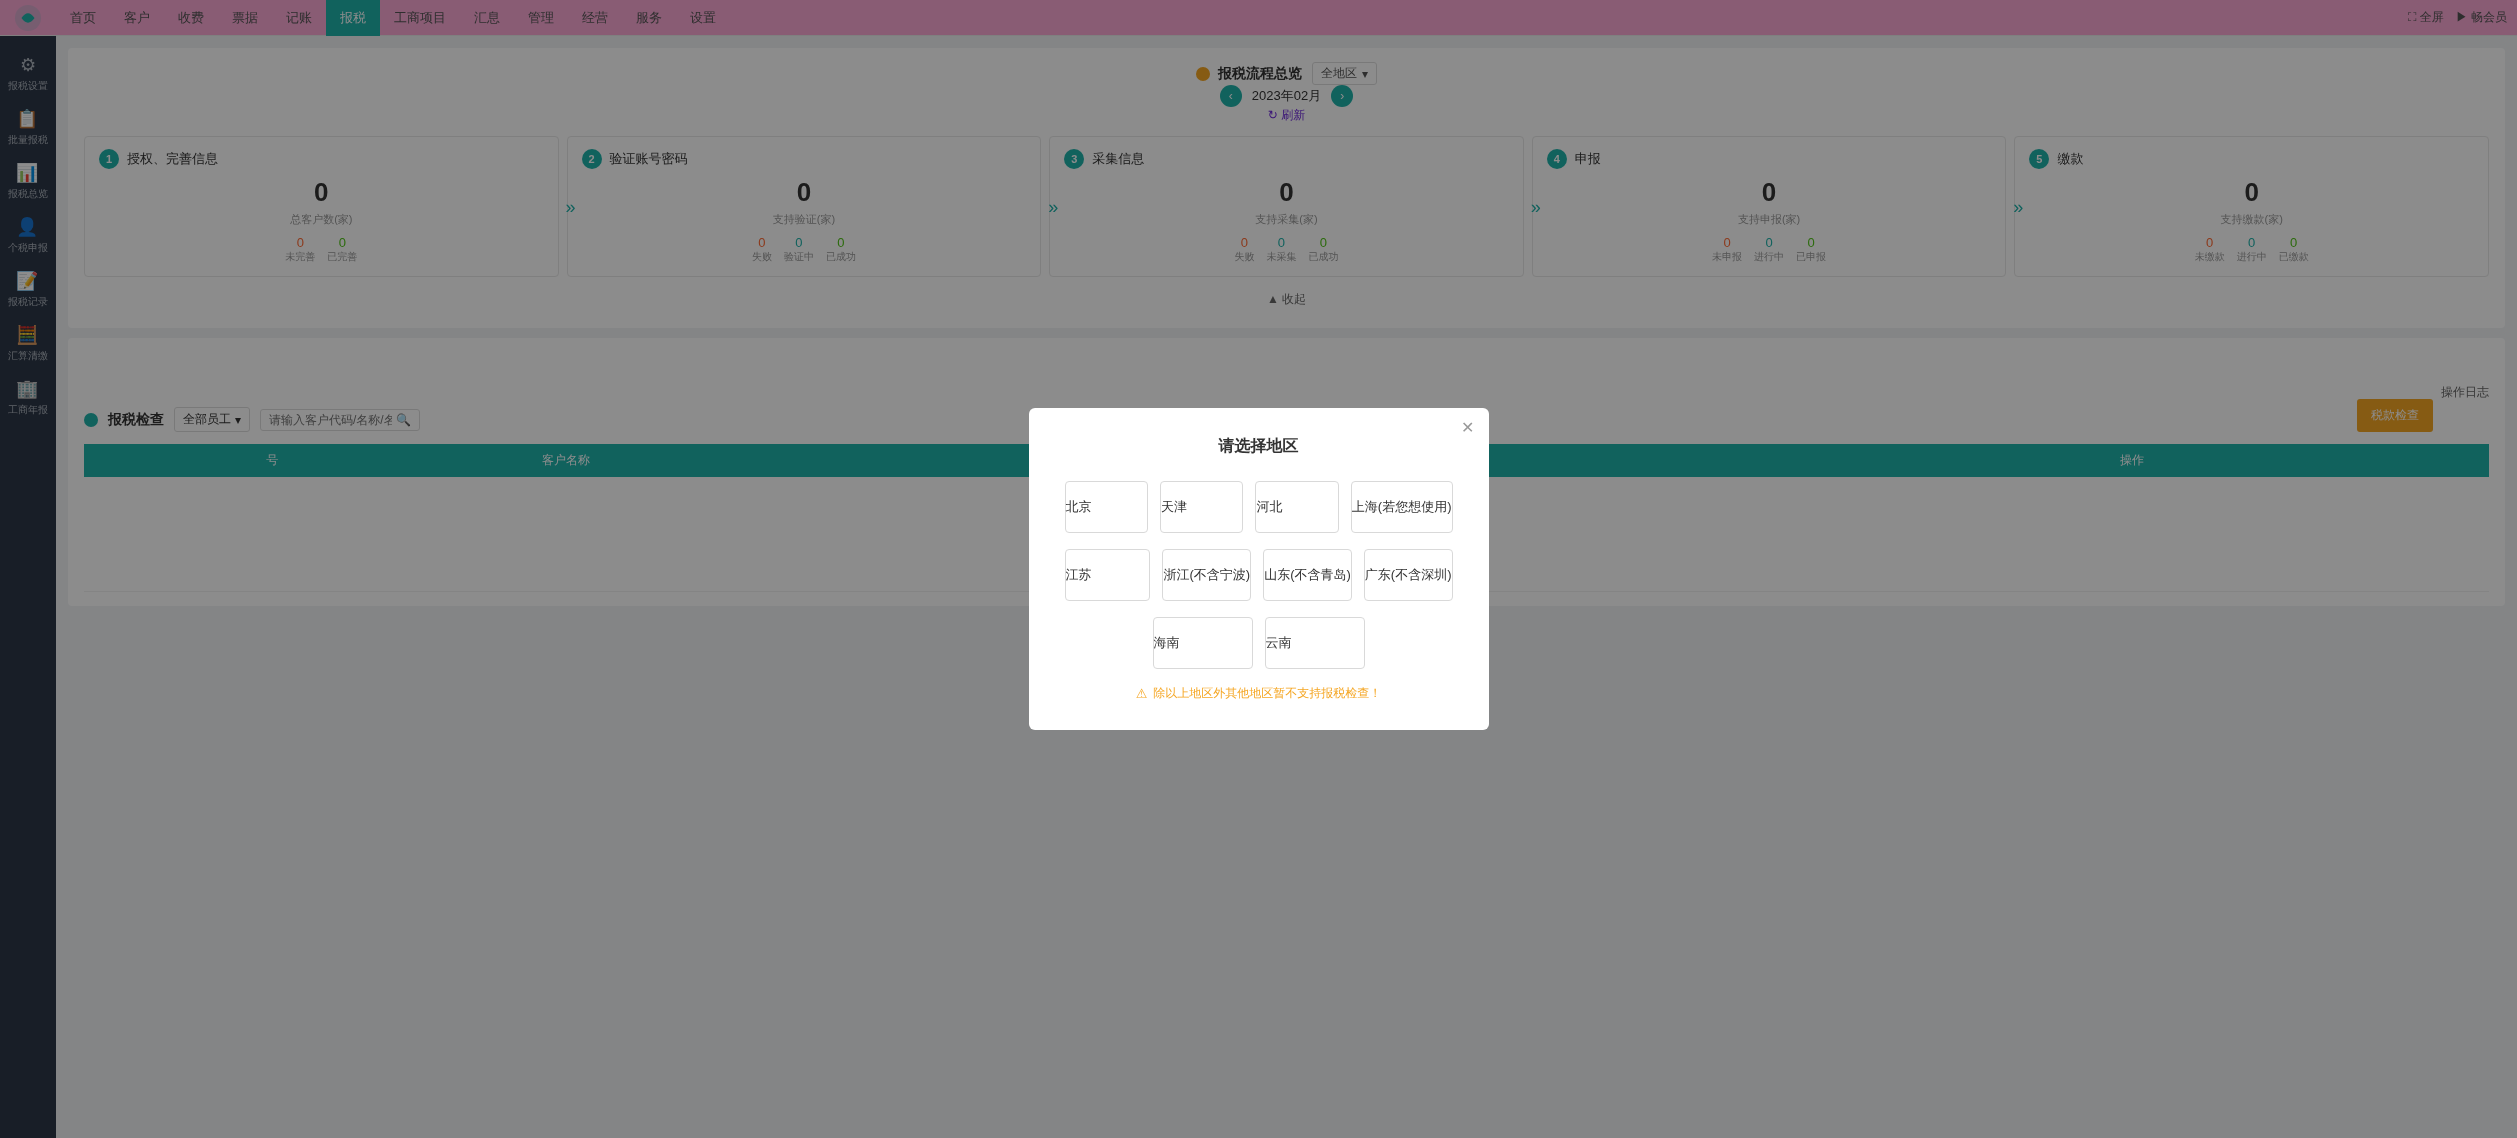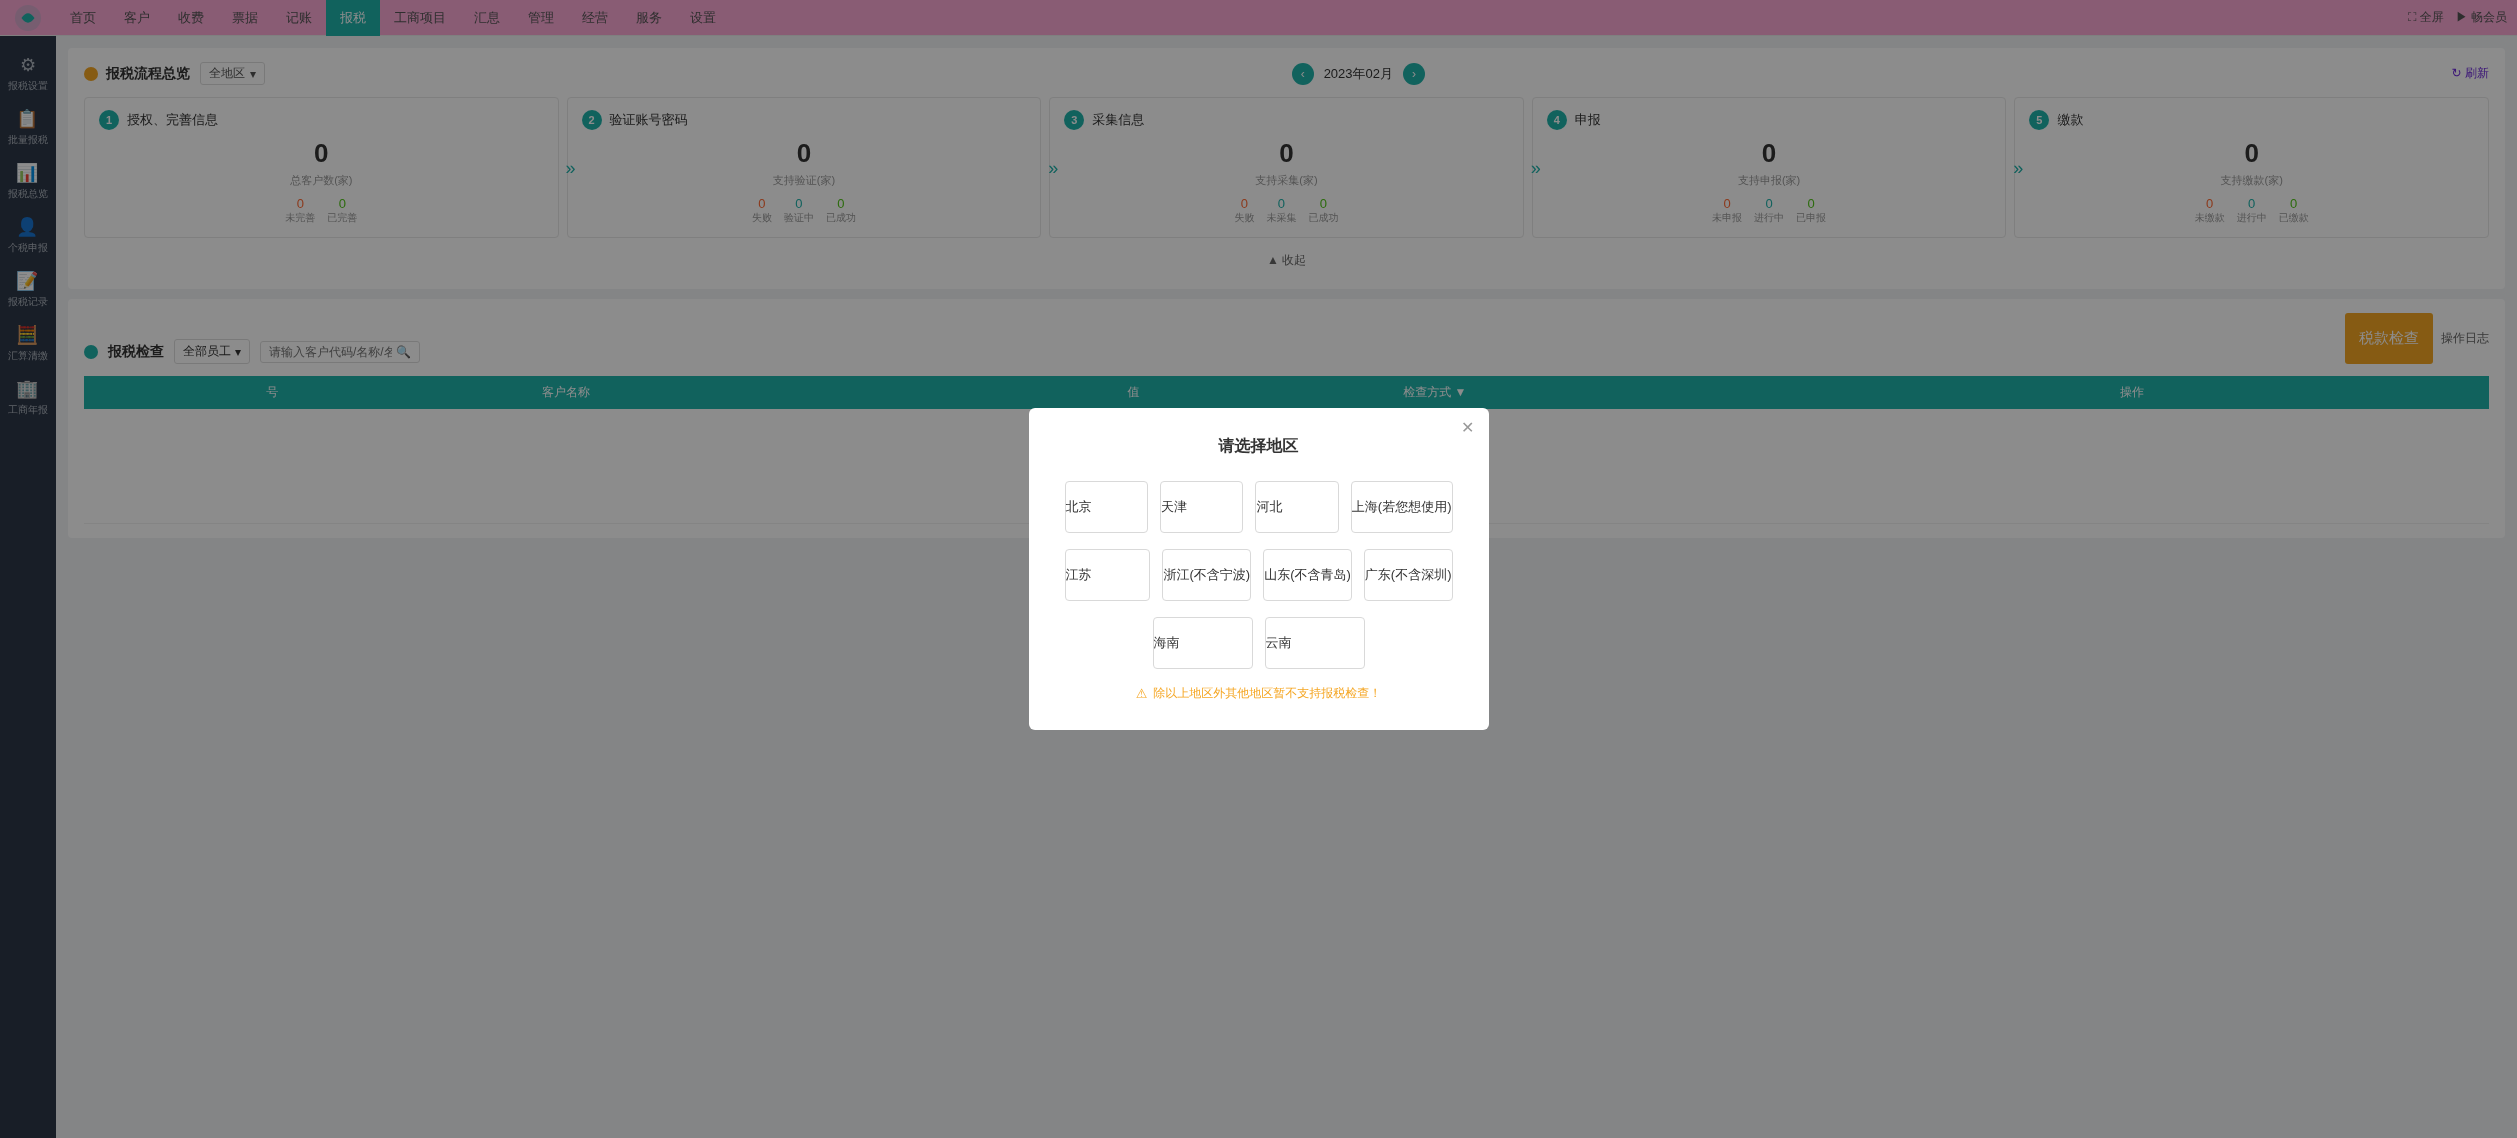--- a/index.html
+++ b/index.html
@@ -97,20 +97,21 @@
       background: #fff;
       border-radius: 4px;
       padding: 14px 16px;
       margin-bottom: 10px;
     }
     .flow-header {
       display: flex;
       align-items: center;
       justify-content: space-between;
       margin-bottom: 12px;
+      flex-direction: column;
     }
     .flow-title {
       display: flex;
       align-items: center;
       gap: 8px;
       font-size: 14px;
       font-weight: bold;
       color: #333;
     }
     .flow-title .orange-dot {
@@ -282,23 +283,24 @@
     .tax-check-right {
       display: flex;
       align-items: center;
       gap: 8px;
     }
     .btn-check {
       background: #f5a623;
       color: #fff;
       border: none;
       border-radius: 3px;
-      padding: 16px 14px;
-      font-size: 15px;
-      cursor: pointer;
+      padding: 8px 14px;
+      font-size: 12px;
+      cursor: pointer;
+      margin-top: 47px;
     }
     .btn-ops { 
       color: #666; font-size: 12px; cursor: pointer;
     }
 
     
     .check-table {
       width: 100%;
       border-collapse: collapse;
     }

